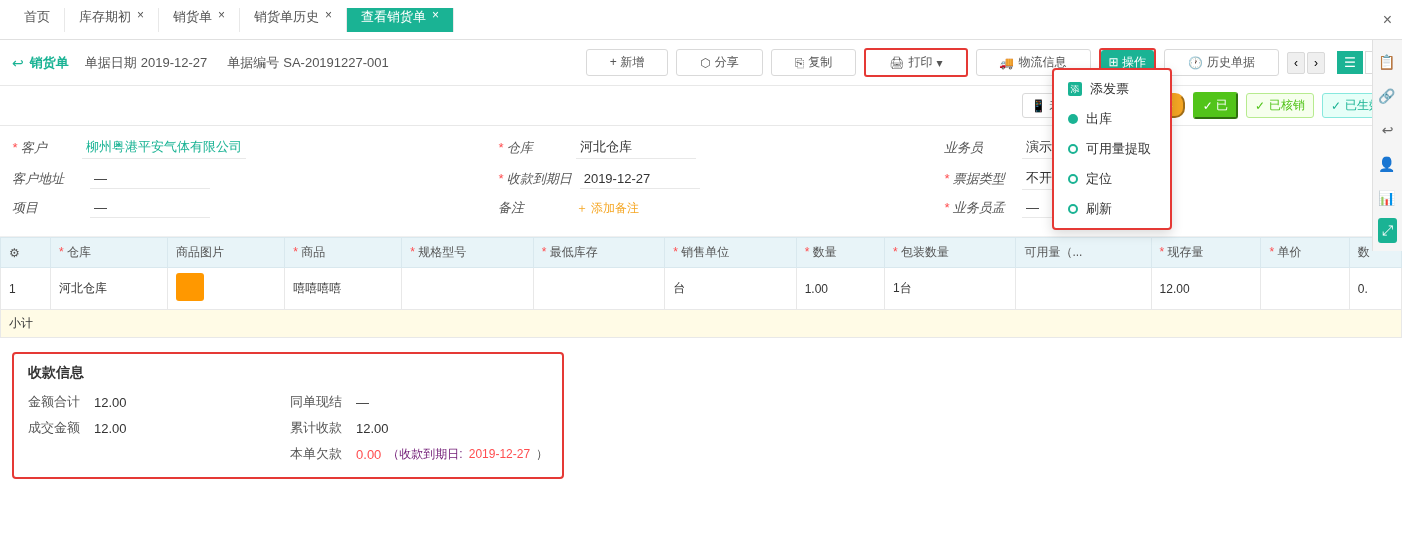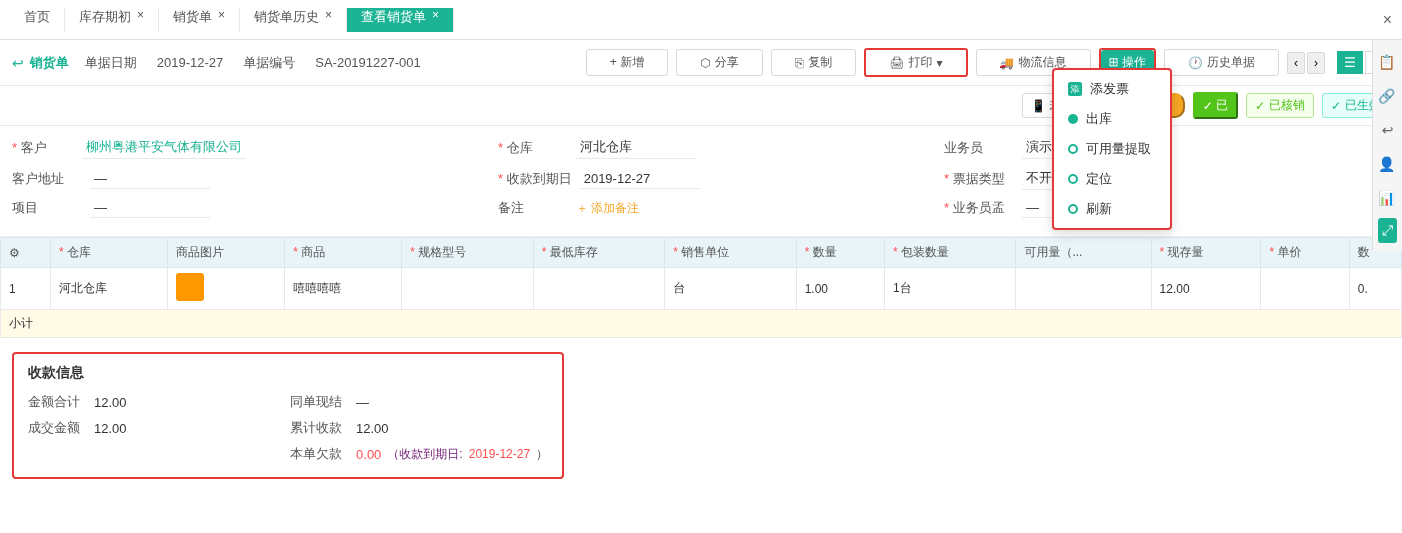--- a/index.html
+++ b/index.html
@@ -30,21 +30,21 @@
     
     .content { background: #fff; height: calc(533px - 40px); overflow: hidden; }
 
     
     .doc-header {
       display: flex; align-items: center; padding: 8px 12px;
       border-bottom: 1px solid #e8e8e8; background: #fff;
     }
     .doc-title { display: flex; align-items: center; gap: 6px; font-size: 13px; color: #333; }
     .doc-meta { display: flex; align-items: center; gap: 20px; margin-left: 16px; font-size: 13px; color: #555; }
-    .doc-meta span { display: flex; align-items: center; gap: 16px; }
+    .doc-meta span { display: flex; align-items: center; gap: 0; }
 
     .doc-actions {
       margin-left: auto; display: flex; align-items: center; gap: 8px;
     }
     .btn-action {
       display: flex; align-items: center; gap: 4px; padding: 4px 23px;
       border: 1px solid #d9d9d9; border-radius: 3px; cursor: pointer;
       font-size: 12px; color: #555; background: #fff; white-space: nowrap;
     }
     .status-badge {
@@ -71,21 +71,21 @@
     }
     .btn-open { background: #f5a623; color: #fff; border-color: #f5a623; border-radius: 10px; padding: 2px 10px; font-size: 12px; }
     .btn-confirm { background: #52c41a; color: #fff; border-color: #52c41a; border-radius: 3px; padding: 3px 8px; font-size: 12px; display: flex; align-items: center; gap: 3px; }
 
     
     .form-section {
       padding: 10px 12px; background: #fff; border-bottom: 1px solid #f0f0f0;
     }
     .form-row { display: flex; align-items: center; margin-bottom: 8px; gap: 0; }
     .form-field { display: flex; align-items: center; flex: 1; }
-    .form-label { color: #555; white-space: nowrap; min-width: 70px; }
+    .form-label { color: #555; white-space: nowrap; min-width: 70px; font-style: italic; }
     .form-label.required::before { content: "* "; color: #ff4d4f; }
     .form-value { color: #333; padding: 2px 4px; border-bottom: 1px solid #e8e8e8; min-width: 120px; }
     .form-value.link { color: #1ab394; }
     .add-note { color: #f5a623; cursor: pointer; display: flex; align-items: center; gap: 3px; font-size: 12px; }
 
     
     .table-container { overflow-x: auto; background: #fff; }
     table { width: 100%; border-collapse: collapse; font-size: 12px; }
     thead tr { background: #e8f4f8; }
     th { padding: 6px 8px; border: 1px solid #d9e8ee; text-align: left; font-weight: normal; color: #555; white-space: nowrap; }

